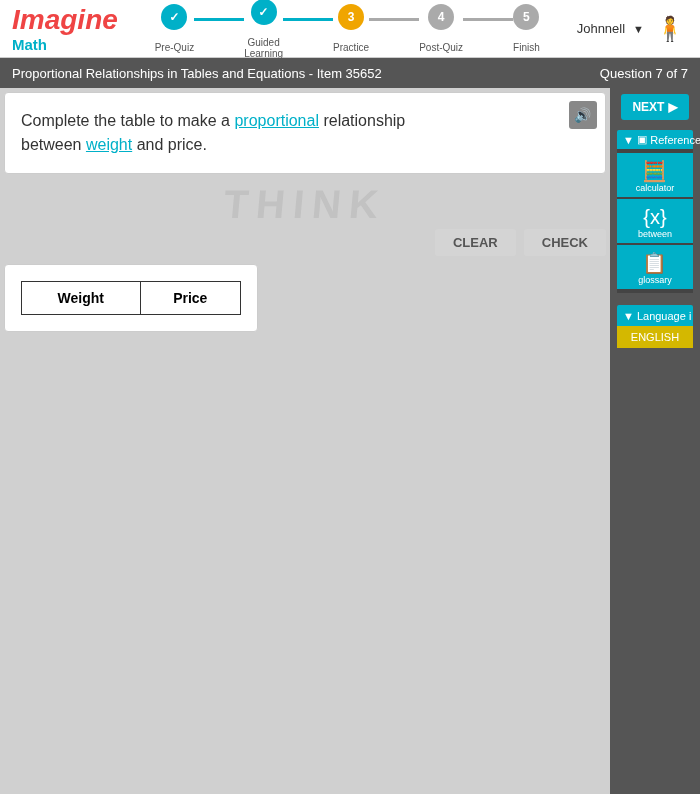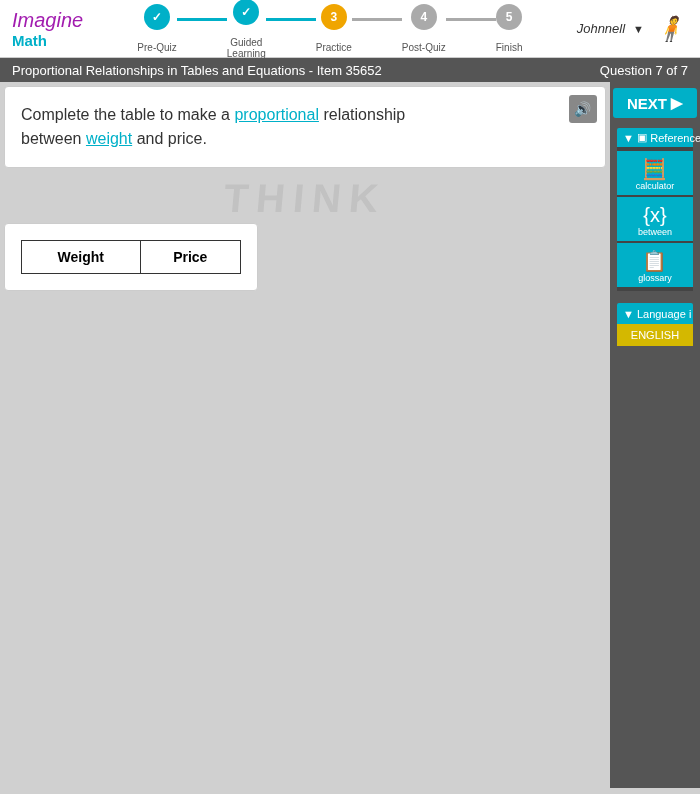--- a/index.html
+++ b/index.html
@@ -8,21 +8,21 @@
     
     #header {
       display: flex;
       align-items: center;
       background: #fff;
       padding: 6px 12px;
       height: 58px;
       border-bottom: 1px solid #ccc;
     }
     #logo-area { display: flex; flex-direction: column; margin-right: 20px; }
-    #logo-imagine { color: #a21caf; font-size: 20px; font-weight: normal; font-style: italic; }
+    #logo-imagine { color: #ef4444; font-size: 28px; font-weight: bold; font-style: italic; }
     #logo-math { color: #00b0c8; font-size: 15px; font-weight: bold; }
 
     
     #progress-bar {
       display: flex;
       align-items: center;
       flex: 1;
       justify-content: center;
       gap: 0;
     }
@@ -58,21 +58,20 @@
 
     
     .check-mark::before { content: '✓'; }
 
     
     #user-area {
       display: flex;
       align-items: center;
       gap: 8px;
       margin-left: 20px;
-      font-style: italic;
     }
     #username {
       font-size: 13px;
       color: #333;
     }
     #dropdown-arrow { color: #333; font-size: 11px; }
     #avatar {
       width: 36px;
       height: 36px;
       display: flex;
@@ -84,21 +83,21 @@
 
     
     #question-bar {
       background: #555;
       color: #fff;
       font-size: 13px;
       padding: 6px 12px;
       display: flex;
       justify-content: space-between;
       align-items: center;
-      height: 24px;
+      height: 30px;
     }
 
     
     #main-area {
       display: flex;
       height: calc(794px - 58px - 30px);
     }
 
     
     #left-content {
@@ -228,27 +227,28 @@
       padding-top: 6px;
       gap: 4px;
     }
 
     
     #next-btn {
       background: #00b0c8;
       color: #fff;
       border: none;
       padding: 6px 14px;
-      font-size: 15px;
+      font-size: 12px;
       font-weight: bold;
       cursor: pointer;
       border-radius: 3px;
-      width: 84px;
-      display: flex;
-      align-items: center;
+      width: 68px;
+      display: flex;
+      align-items: center;
+      justify-content: center;
       gap: 4px;
       margin-bottom: 6px;
     }
 
     
     #reference-section {
       width: 76px;
     }
     #reference-header {
       background: #00b0c8;
@@ -380,20 +380,24 @@
       <span>Complete the table to make a </span><a class="proportional">proportional</a><span> relationship<br>between </span><a class="weight">weight</a><span> and price.</span>
       <button id="sound-btn">🔊</button>
     </div>
 
     
     <div id="watermark-area">
       <div id="watermark-text">THINK</div>
     </div>
 
     
+    <div id="action-buttons">
+      <button class="action-btn">CLEAR</button>
+      <button class="action-btn">CHECK</button>
+    </div>
 
     
     <div id="table-wrapper">
       <table id="data-table">
         <thead>
           <tr>
             <th>Weight</th>
             <th>Price</th>
           </tr>
         </thead>

